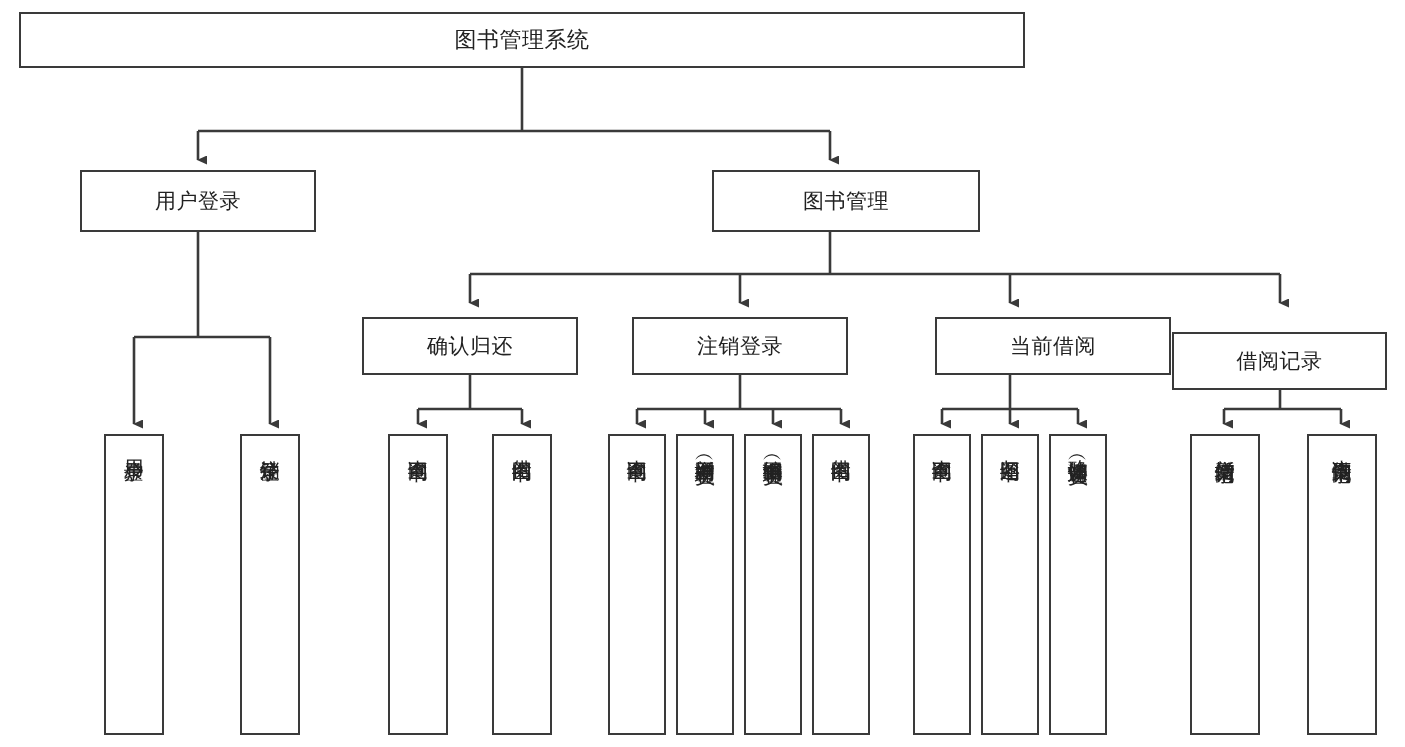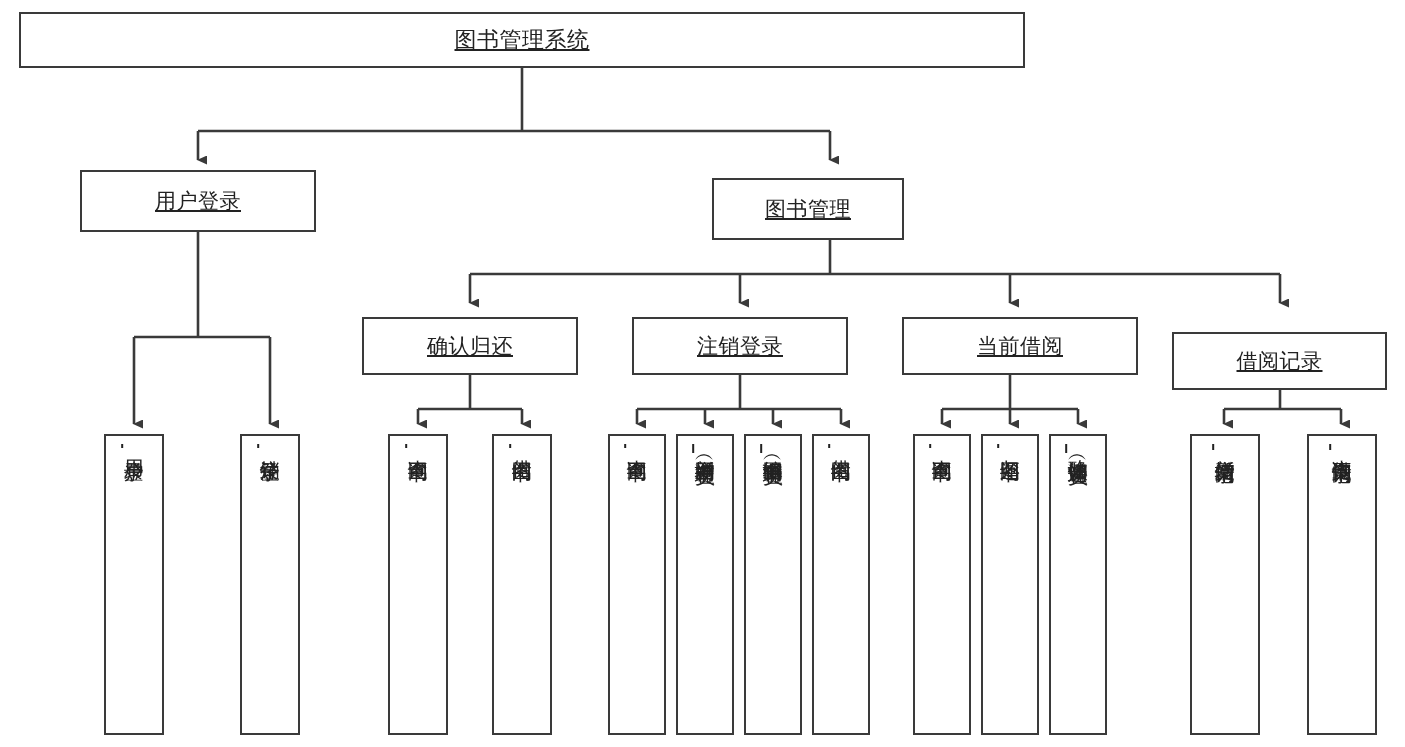--- a/index.html
+++ b/index.html
@@ -35,21 +35,20 @@
     align-items: center;
     justify-content: center;
     color: #1a1a1a;
     z-index: 2;
   }
   .node-label {
     display: block;
     text-align: left;
     letter-spacing: 0.5px;
     color: #222222;
-    text-decoration: underline;
   }
   .node.horizontal .node-label {
     font-size: 21px;
     line-height: 1.15;
     white-space: nowrap;
   }
   .node.root .node-label {
     font-size: 22px;
   }
   .node.vertical {
@@ -131,31 +130,31 @@
     </g>
   </svg>
 
   <div class="node root horizontal" style="left:19px; top:12px; width:1006px; height:56px;">
     <span class="node-label">图书管理系统</span>
   </div>
 
   <div class="node horizontal" style="left:80px; top:170px; width:236px; height:62px;">
     <span class="node-label">用户登录</span>
   </div>
-  <div class="node horizontal" style="left:712px; top:170px; width:192px; height:62px;margin-top:8px;">
+  <div class="node horizontal" style="left:712px; top:170px; width:268px; height:62px;">
     <span class="node-label">图书管理</span>
   </div>
 
   <div class="node horizontal" style="left:362px; top:317px; width:216px; height:58px;">
     <span class="node-label">确认归还</span>
   </div>
   <div class="node horizontal" style="left:632px; top:317px; width:216px; height:58px;">
     <span class="node-label">注销登录</span>
   </div>
-  <div class="node horizontal" style="left:902px; top:317px; width:236px; height:58px;">
+  <div class="node horizontal" style="left:935px; top:317px; width:236px; height:58px;">
     <span class="node-label">当前借阅</span>
   </div>
   <div class="node horizontal" style="left:1172px; top:332px; width:215px; height:58px;">
     <span class="node-label">借阅记录</span>
   </div>
 
   <div class="node vertical" style="left:104px; top:434px; width:60px; height:301px;">
     <span class="node-label">用户登录</span>
   </div>
   <div class="node vertical" style="left:240px; top:434px; width:60px; height:301px;">

